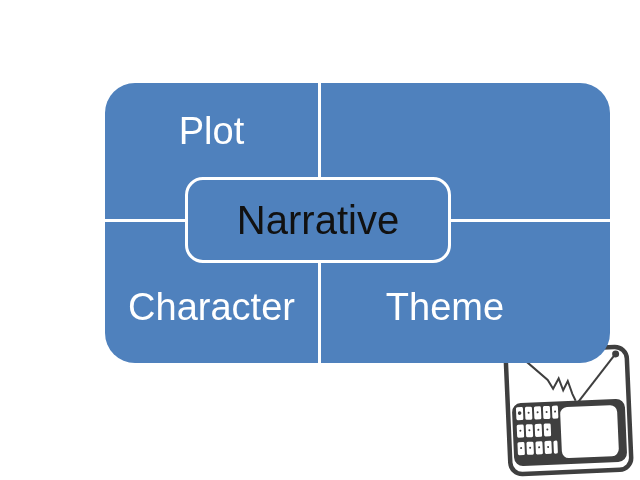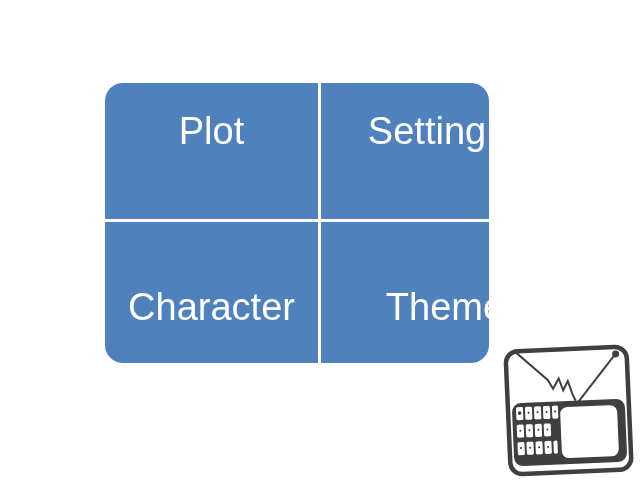--- a/index.html
+++ b/index.html
@@ -22,23 +22,23 @@
     transform: rotate(-2.5deg);
     transform-origin: 50% 50%;
     z-index: 1;
   }
 
   
   .matrix {
     position: absolute;
     left: 105px;
     top: 83px;
-    width: 384px;
+    width: 505px;
     height: 280px;
-    border-radius: 18px;
+    border-radius: 30px;
     z-index: 2;
   }
   .divider { position: absolute; }
   .divider.v { left: 213px; top: 0; width: 3px; height: 100%; }
   .divider.h { left: 0; top: 136px; width: 100%; height: 3px; }
 
   .quad {
     position: absolute;
     display: flex;
     align-items: center;
@@ -127,25 +127,25 @@
   </svg>
 
   <div class="matrix" style="background-color: rgb(79, 129, 189);">
 
     <div class="divider v" style="background-color: rgb(255, 255, 255);"></div>
     <div class="divider h" style="background-color: rgb(255, 255, 255);"></div>
 
     <div class="quad tl">
       <span class="qlabel" style="color: rgb(255, 255, 255);">Plot</span>
     </div>
-    <div class="quad tr">
-      <span class="qlabel" style="color: rgb(255, 255, 255);">Setting</span>
-    </div>
     <div class="quad bl">
       <span class="qlabel" style="color: rgb(255, 255, 255);">Character</span>
     </div>
     <div class="quad br">
       <span class="qlabel" style="color: rgb(255, 255, 255); margin-left: 36px;">Theme</span>
     </div>
 
+    <div class="center-box" style="background-color: rgb(79, 129, 189); border-color: rgb(255, 255, 255);">
+      <span class="center-label" style="color: rgb(17, 17, 17);">Narrative</span>
+    </div>
   </div>
 
 </div>
 
 </body></html>

